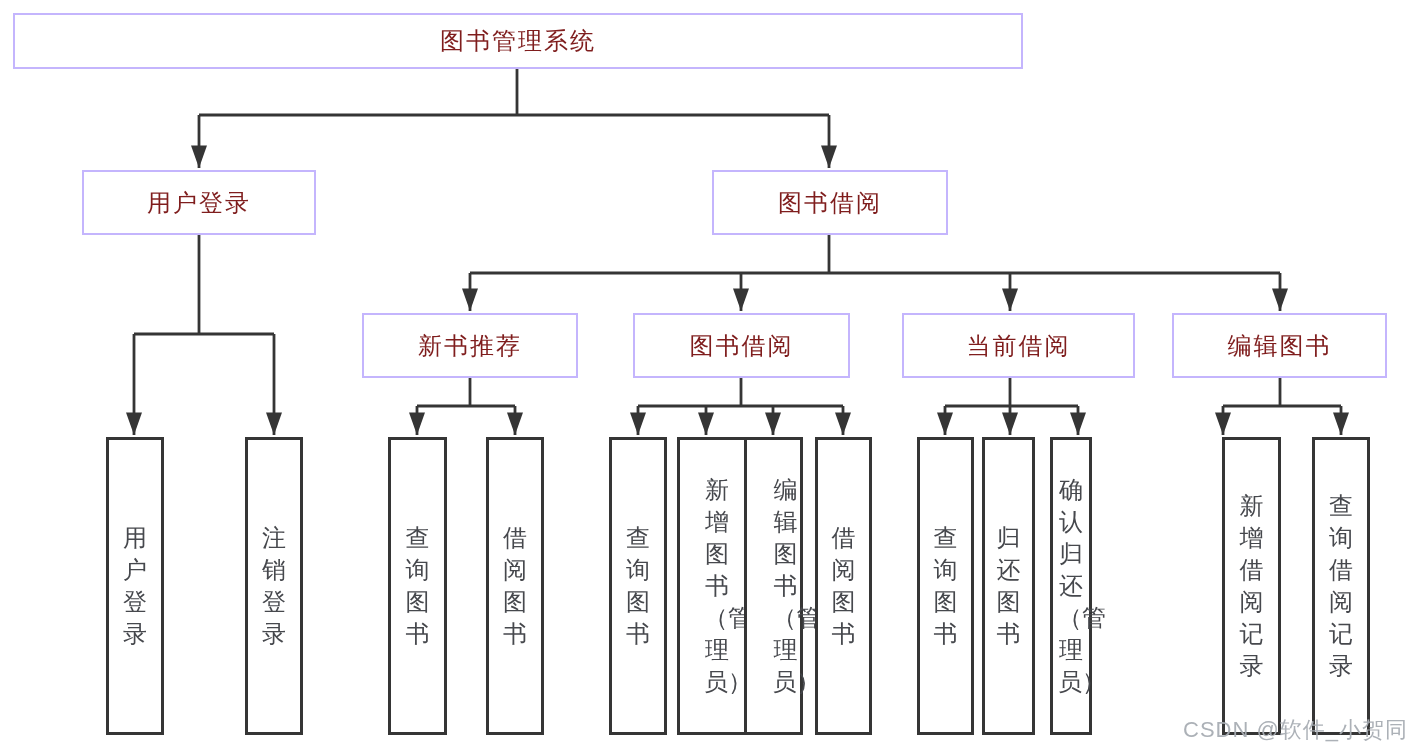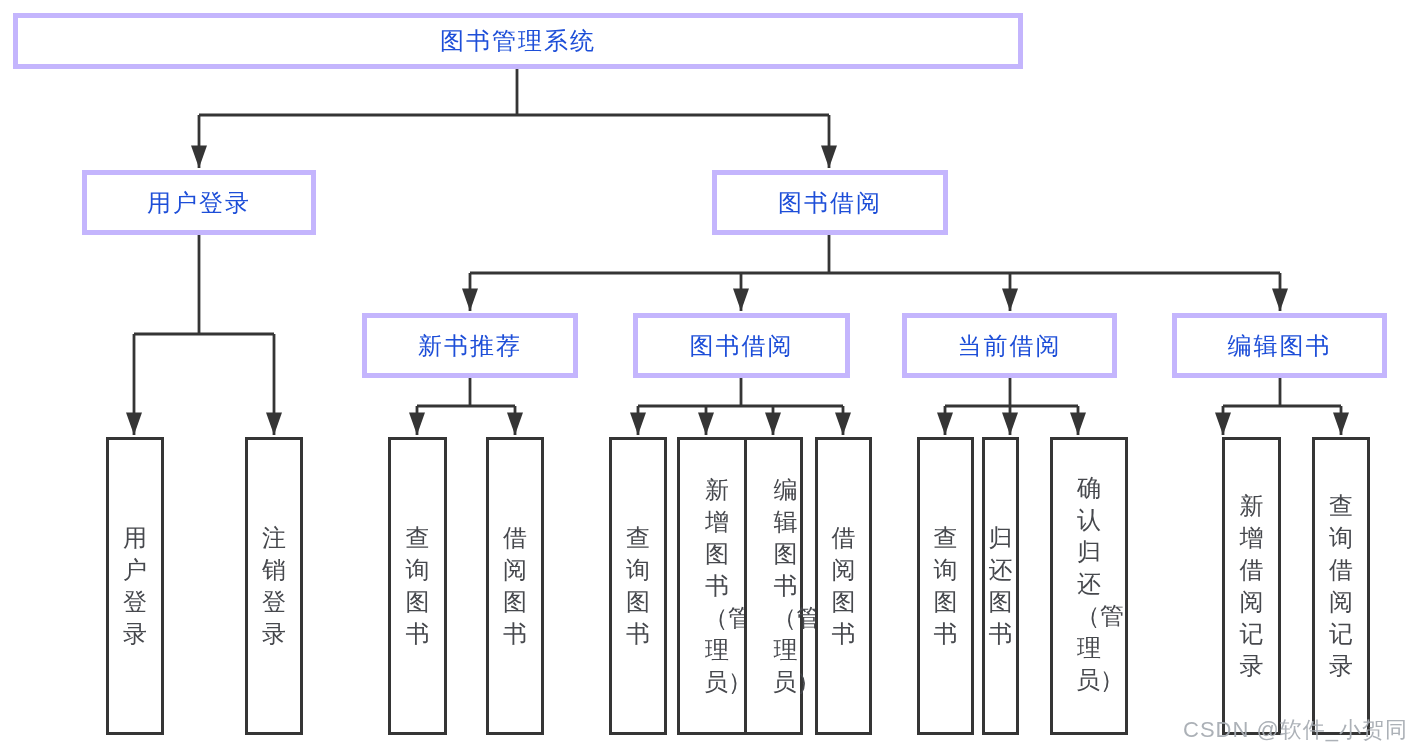--- a/index.html
+++ b/index.html
@@ -8,24 +8,24 @@
     position:relative;
     width:1405px;height:747px;
     background:#ffffff;
     overflow:hidden;
     font-family:"Liberation Sans","DejaVu Sans",sans-serif;
   }
   #wires{position:absolute;left:0;top:0;width:1405px;height:747px;}
   .hbox{
     position:absolute;
     box-sizing:border-box;
-    border:5px solid #c4b5fd;
+    border:2px solid #c4b5fd;
     background:#ffffff;
     display:flex;align-items:center;justify-content:center;
-    font-size:24px;letter-spacing:2px;color:#1d4ed8;
+    font-size:24px;letter-spacing:2px;color:#7f1d1d;
     z-index:2;
   }
   .leaf{
     position:absolute;
     top:437px;height:298px;
     box-sizing:border-box;
     border:3px solid #353535;
     background:#ffffff;
     display:flex;align-items:center;justify-content:center;
     z-index:2;
@@ -100,21 +100,21 @@
     </g>
   </svg>
 
   <div class="hbox" style="left:13px;top:13px;width:1010px;height:56px;">图书管理系统</div>
 
   <div class="hbox" style="left:82px;top:170px;width:234px;height:65px;">用户登录</div>
   <div class="hbox" style="left:712px;top:170px;width:236px;height:65px;">图书借阅</div>
 
   <div class="hbox" style="left:362px;top:313px;width:216px;height:65px;">新书推荐</div>
   <div class="hbox" style="left:633px;top:313px;width:217px;height:65px;">图书借阅</div>
-  <div class="hbox" style="left:902px;top:313px;width:215px;height:65px;">当前借阅</div>
+  <div class="hbox" style="left:902px;top:313px;width:233px;height:65px;">当前借阅</div>
   <div class="hbox" style="left:1172px;top:313px;width:215px;height:65px;">编辑图书</div>
 
   <div class="leaf" style="left:106px;width:58px;">
     <div class="vtext">用户登录</div>
   </div>
   <div class="leaf" style="left:245px;width:58px;">
     <div class="vtext">注销登录</div>
   </div>
 
   <div class="leaf" style="left:388px;width:59px;">
@@ -133,24 +133,24 @@
   <div class="leaf" style="left:744px;width:59px;padding-left:24px;">
     <div class="vtext">编辑图书（管理员）</div>
   </div>
   <div class="leaf" style="left:815px;width:57px;">
     <div class="vtext">借阅图书</div>
   </div>
 
   <div class="leaf" style="left:917px;width:57px;">
     <div class="vtext">查询图书</div>
   </div>
-  <div class="leaf" style="left:982px;width:37px;">
+  <div class="leaf" style="left:982px;width:53px;">
     <div class="vtext">归还图书</div>
   </div>
-  <div class="leaf" style="left:1050px;width:78px;font-family:Liberation Mono, monospace;">
+  <div class="leaf" style="left:1050px;width:42px;">
     <div class="vtext">确认归还（管理员）</div>
   </div>
 
   <div class="leaf" style="left:1194px;width:59px;margin-left:28px;">
     <div class="vtext">新增借阅记录</div>
   </div>
   <div class="leaf" style="left:1312px;width:58px;">
     <div class="vtext">查询借阅记录</div>
   </div>
 

